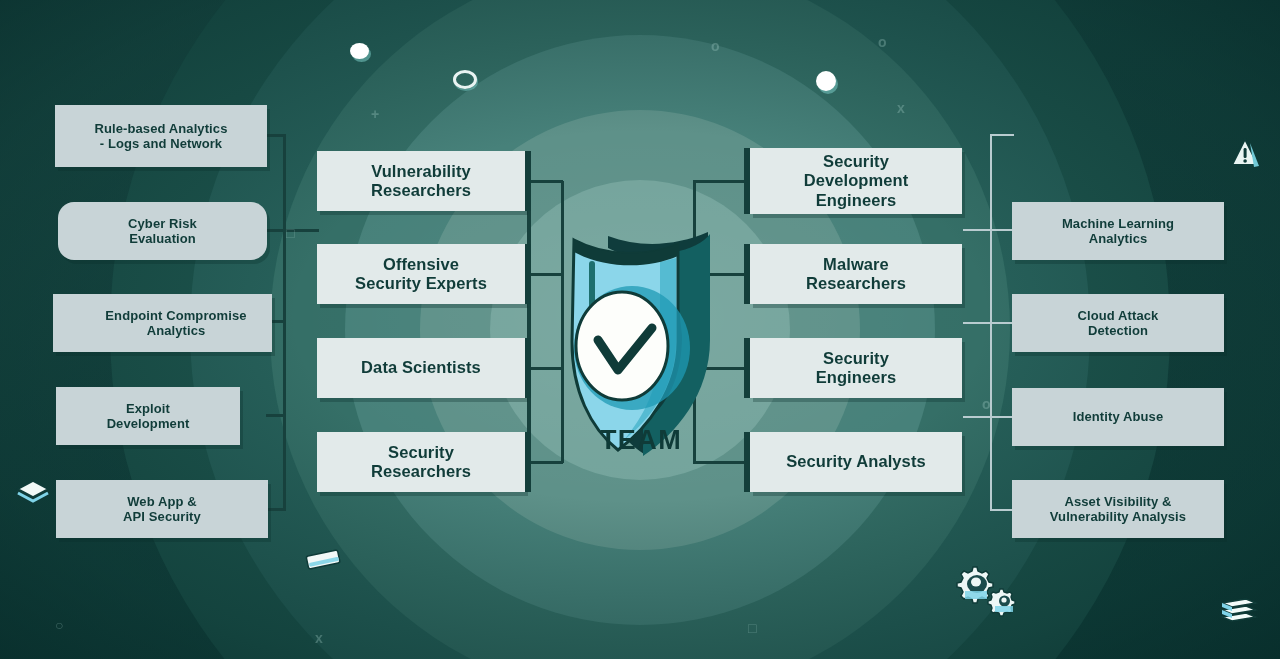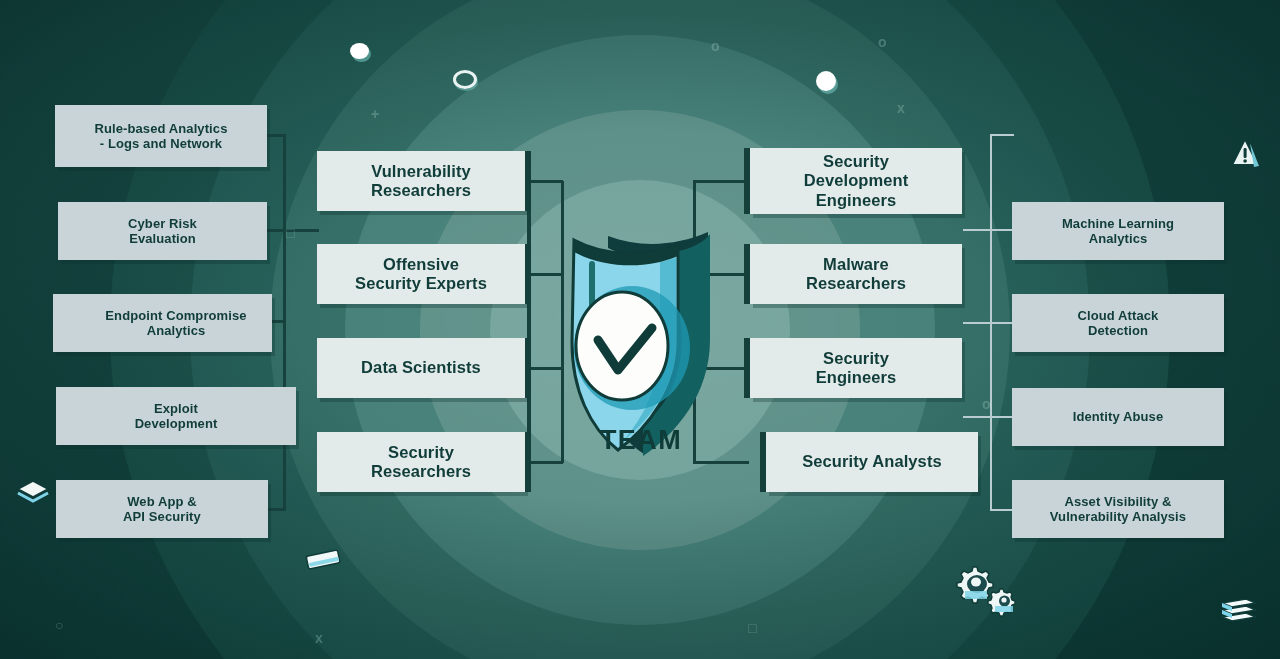--- a/index.html
+++ b/index.html
@@ -190,33 +190,33 @@
   <div class="conn light" style="left:963px; top:322px; width:51px; height:2px;"></div>
   <div class="conn light" style="left:963px; top:416px; width:51px; height:2px;"></div>
   <div class="conn light" style="left:990px; top:509px; width:24px; height:2px;"></div>
 
   <div class="node outer" style="left:55px; top:105px; width:212px; height:62px;">
     <span class="txt">
       <span>Rule-based Analytics</span><br>
       <span>- Logs and Network</span>
     </span>
   </div>
-  <div class="node outer" style="left:58px; top:202px; width:209px; height:58px;">
+  <div class="node outer" style="left:58px; top:202px; width:209px; height:58px;border-radius:16px;">
     <span class="txt">
       <span>Cyber Risk</span><br>
       <span>Evaluation</span>
     </span>
   </div>
   <div class="node outer" style="left:53px; top:294px; width:219px; height:58px;padding-left:35px;">
     <span class="txt">
       <span>Endpoint Compromise</span><br>
       <span>Analytics</span>
     </span>
   </div>
-  <div class="node outer" style="left:56px; top:387px; width:240px; height:58px;">
+  <div class="node outer" style="left:56px; top:387px; width:184px; height:58px;">
     <span class="txt">
       <span>Exploit</span><br>
       <span>Development</span>
     </span>
   </div>
   <div class="node outer" style="left:56px; top:480px; width:212px; height:58px;">
     <span class="txt">
       <span>Web App &amp;</span><br>
       <span>API Security</span>
     </span>
@@ -265,21 +265,21 @@
       <span>Researchers</span>
     </span>
   </div>
   <div class="node inner" style="left:750px; top:338px; width:212px; height:60px;">
     <div class="tick" style="left:-6px; top:0; height:60px;"></div>
     <span class="txt">
       <span>Security</span><br>
       <span>Engineers</span>
     </span>
   </div>
-  <div class="node inner" style="left:750px; top:432px; width:212px; height:60px;margin-left:16px;">
+  <div class="node inner" style="left:750px; top:432px; width:212px; height:60px;">
     <div class="tick" style="left:-6px; top:0; height:60px;"></div>
     <span class="txt">
       <span>Security Analysts</span>
     </span>
   </div>
 
   <div class="node outer" style="left:1012px; top:202px; width:212px; height:58px;">
     <span class="txt">
       <span>Machine Learning</span><br>
       <span>Analytics</span>

